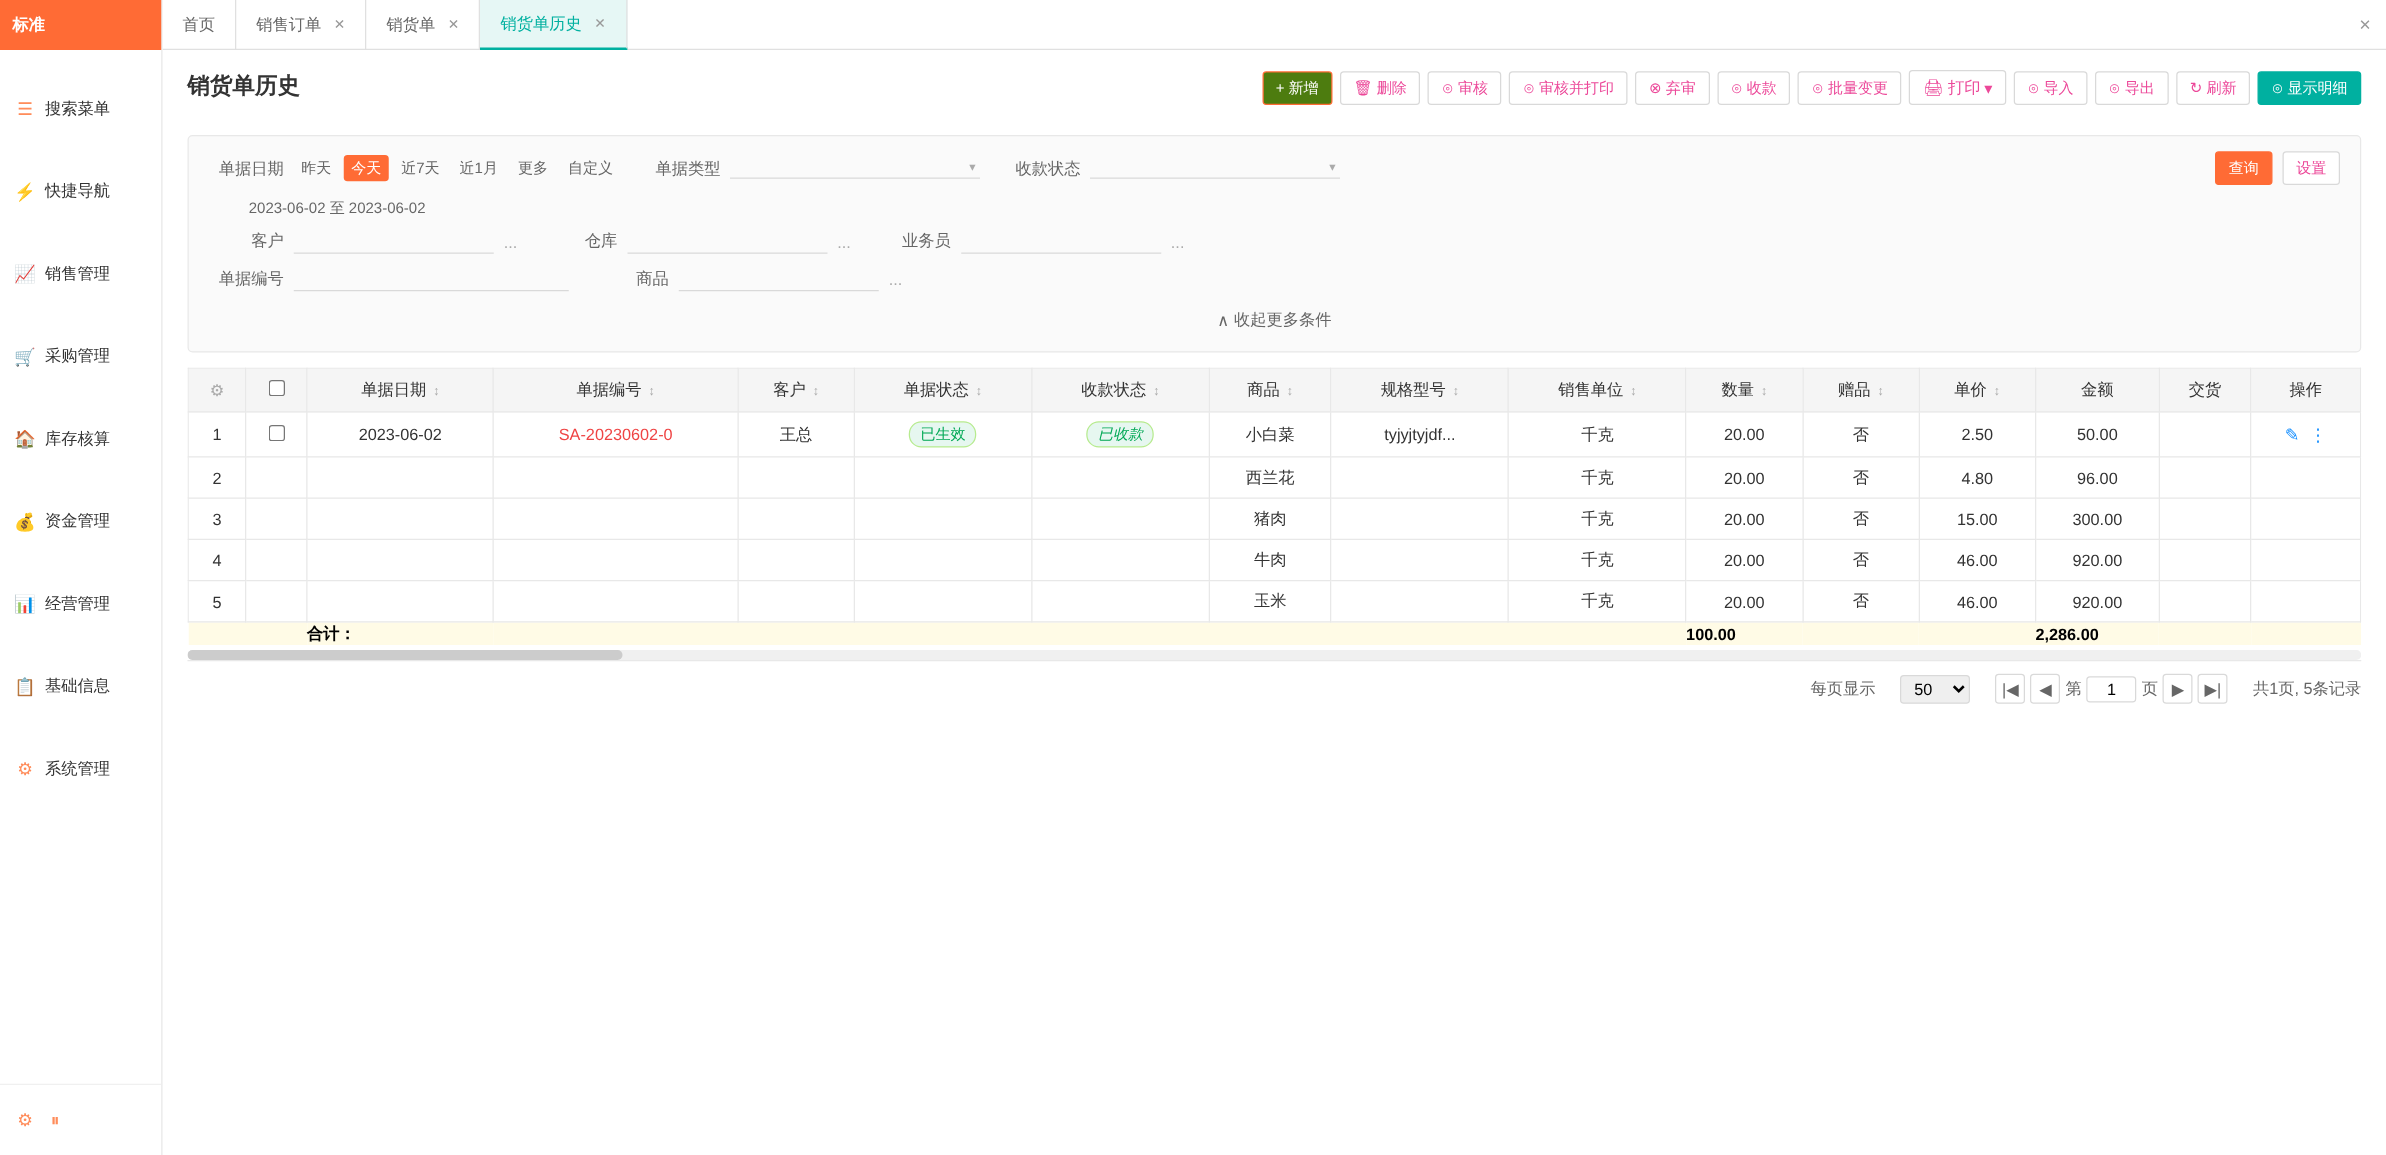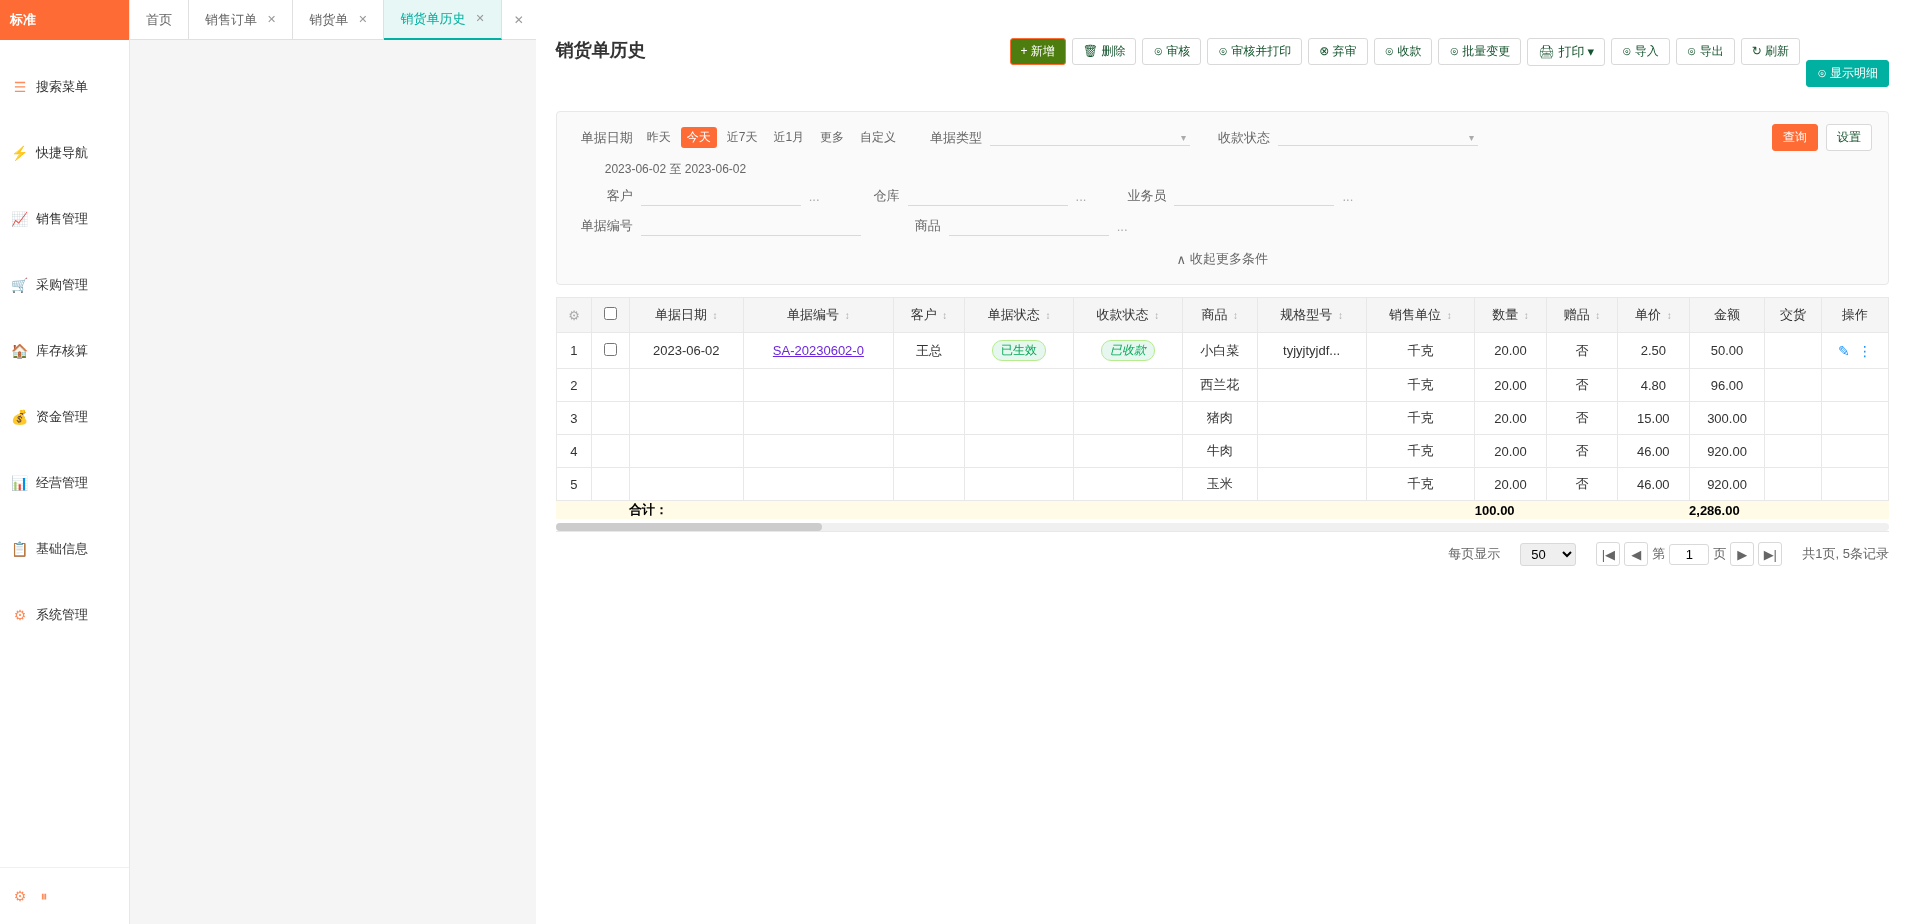--- a/index.html
+++ b/index.html
@@ -8,42 +8,42 @@
     
     .sidebar { width: 130px; background: #fff; border-right: 1px solid #e8e8e8; display: flex; flex-direction: column; height: 100%; gap: 28px; }
     .sidebar-logo { height: 40px; background: #ff6b35; display: flex; align-items: center; padding: 0 10px; color: white; font-size: 14px; font-weight: bold; }
     .sidebar-item { display: flex; align-items: center; padding: 10px 12px; cursor: pointer; color: #333; gap: 8px; }
     .sidebar-item .icon { width: 16px; height: 16px; display: inline-flex; align-items: center; justify-content: center; color: #ff8c5a; font-size: 14px; }
     .sidebar-item .label { font-size: 13px; }
     .sidebar-bottom { margin-top: auto; padding: 10px 0; border-top: 1px solid #f0f0f0; }
     .sidebar-bottom .sidebar-item { color: #666; }
 
     
-    .main { flex: 1; display: flex; flex-direction: row; overflow: hidden; }
+    .main { flex: 1; display: flex; flex-direction: column; overflow: hidden; }
 
     
     .tab-bar { display: flex; background: #fff; border-bottom: 1px solid #e0e0e0; align-items: center; height: 40px; padding: 0; }
     .tab { display: flex; align-items: center; padding: 0 16px; height: 40px; cursor: pointer; border-right: 1px solid #e0e0e0; color: #666; font-size: 13px; gap: 6px; }
     .tab.active { background: #e6f7f5; color: #00b0a0; border-bottom: 2px solid #00b0a0; }
     .tab .close-btn { font-size: 11px; color: #999; margin-left: 4px; }
     .tab-spacer { flex: 1; }
     .tab-close-all { padding: 0 12px; color: #999; cursor: pointer; font-size: 12px; }
 
     
     .content { flex: 1; overflow: auto; background: #f5f5f5; padding: 0; }
     .page { background: #fff; margin: 0; padding: 16px 20px; min-height: 100%; }
 
     
     .page-title { font-size: 18px; font-weight: bold; color: #333; margin-bottom: 16px; }
 
     
     .toolbar { display: flex; align-items: center; gap: 6px; margin-bottom: 12px; flex-wrap: wrap; }
-    .toolbar-btn { display: flex; align-items: center; gap: 3px; padding: 4px 10px; border: 1px solid #d9d9d9; background: #fff; border-radius: 3px; cursor: pointer; color: #14532d; font-size: 12px; }
+    .toolbar-btn { display: flex; align-items: center; gap: 3px; padding: 4px 10px; border: 1px solid #d9d9d9; background: #fff; border-radius: 3px; cursor: pointer; color: #ec4899; font-size: 12px; }
     .toolbar-btn.primary { background: #4d7c0f; border-color: #ff6b35; color: #fff; }
-    .toolbar-btn.teal { background: #00b0a0; border-color: #00b0a0; color: #fff; margin-top: 44px; }
+    .toolbar-btn.teal { background: #00b0a0; border-color: #00b0a0; color: #fff; }
 
     
     .filter-area { background: #fafafa; border: 1px solid #e8e8e8; border-radius: 4px; padding: 12px 16px; margin-bottom: 12px; }
     .filter-row { display: flex; align-items: center; gap: 20px; margin-bottom: 10px; flex-wrap: wrap; }
     .filter-row:last-child { margin-bottom: 0; }
     .filter-item { display: flex; align-items: center; gap: 8px; }
     .filter-label { color: #666; white-space: nowrap; min-width: 60px; text-align: right; }
     .filter-input { border: none; border-bottom: 1px solid #d9d9d9; padding: 2px 4px; width: 160px; background: transparent; outline: none; color: #333; }
     .filter-select { display: flex; align-items: center; border: none; border-bottom: 1px solid #d9d9d9; padding: 2px 4px; width: 200px; background: transparent; cursor: pointer; }
     .filter-select-text { flex: 1; color: #999; }
@@ -59,21 +59,21 @@
     .table-wrap { overflow: auto; }
     table { width: 100%; border-collapse: collapse; font-size: 12px; }
     thead tr { background: #f5f5f5; }
     thead th { padding: 8px 6px; border: 1px solid #e8e8e8; color: #333; font-weight: normal; white-space: nowrap; text-align: center; }
     thead th .sort-icon { color: #aaa; font-size: 10px; margin-left: 2px; }
     tbody tr { border-bottom: 1px solid #f0f0f0; }
     tbody td { padding: 7px 6px; border: 1px solid #e8e8e8; color: #333; text-align: center; white-space: nowrap; }
     .badge { display: inline-block; padding: 1px 8px; border-radius: 10px; font-size: 12px; }
     .badge-active { background: #e6f7f0; color: #00a854; border: 1px solid #b7eb8f; }
     .badge-paid { background: #e6f7f0; color: #00a854; border: 1px solid #b7eb8f; font-style: italic; }
-    .link-text { color: #6d28d9; cursor: pointer; text-decoration: underline; }
+    .link-text { color: #ef4444; cursor: pointer; }
     .settings-gear { color: #aaa; cursor: pointer; }
 
     
     .summary-row { background: #fffbe6; }
     .summary-row td { font-weight: bold; }
 
     
     .table-footer { display: flex; align-items: center; justify-content: flex-end; padding: 10px 0; gap: 20px; border-top: 1px solid #e8e8e8; }
     .footer-label { color: #666; }
     .page-size-select { border: 1px solid #d9d9d9; border-radius: 3px; padding: 2px 6px; }

